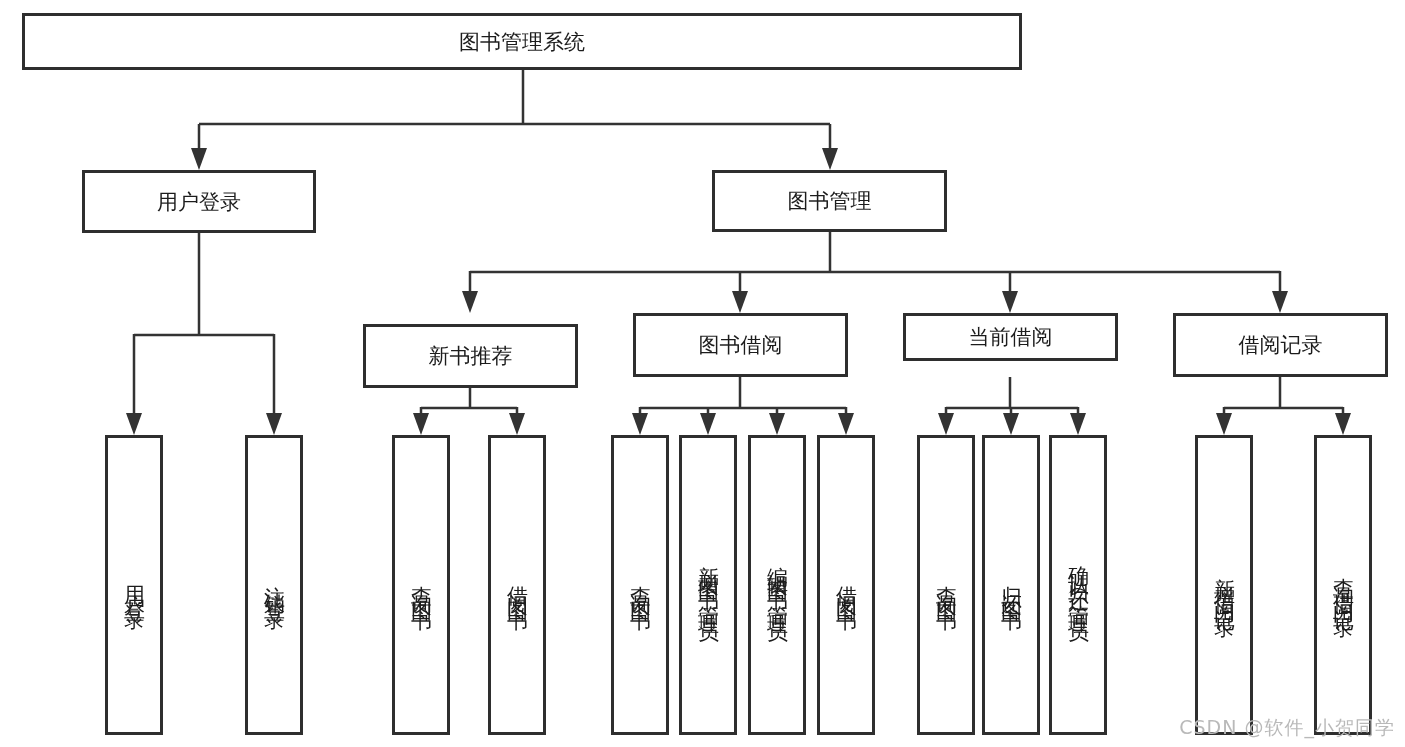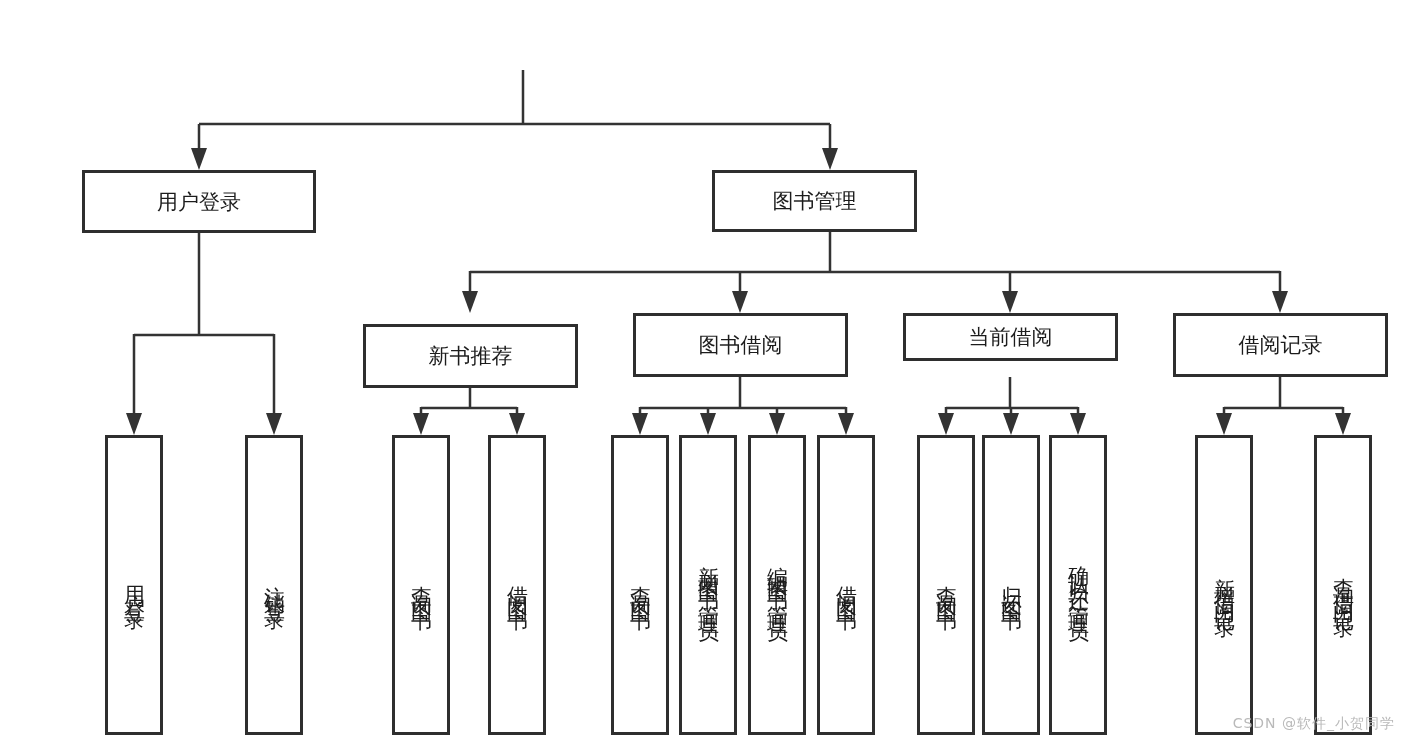--- a/index.html
+++ b/index.html
@@ -51,21 +51,21 @@
   .box.v .lbl {
     writing-mode: vertical-rl;
     text-orientation: mixed;
     letter-spacing: 8px;
     line-height: 1.1;
   }
   .watermark {
     position: absolute;
     top: 715px;
     right: 10px;
-    font-size: 14px;
+    font-size: 19px;
     color: #b9b9b9;
     letter-spacing: 1px;
     z-index: 3;
     white-space: nowrap;
   }
 </style>
 </head>
 <body>
 
 <div class="canvas">
@@ -106,25 +106,28 @@
       <polygon points="1003,413 1019,413 1011,435"></polygon>
       <polygon points="1070,413 1086,413 1078,435"></polygon>
     </g>
     <g>
       <path d="M1280,377 V408 M1224,408 H1343 M1224,407 V416 M1343,407 V416"></path>
       <polygon points="1216,413 1232,413 1224,435"></polygon>
       <polygon points="1335,413 1351,413 1343,435"></polygon>
     </g>
   </svg>
 
+  <div class="box" style="left:22px; top:13px; width:1000px; height:57px;">
+    <span class="lbl">图书管理系统</span>
+  </div>
 
   <div class="box" style="left:82px; top:170px; width:234px; height:63px;">
     <span class="lbl">用户登录</span>
   </div>
-  <div class="box" style="left:712px; top:170px; width:205px; height:62px;">
+  <div class="box" style="left:712px; top:170px; width:235px; height:62px;">
     <span class="lbl">图书管理</span>
   </div>
 
   <div class="box" style="left:363px; top:313px; width:215px; height:64px;margin-top:11px;">
     <span class="lbl">新书推荐</span>
   </div>
   <div class="box" style="left:633px; top:313px; width:215px; height:64px;">
     <span class="lbl">图书借阅</span>
   </div>
   <div class="box" style="left:903px; top:313px; width:215px; height:48px;">

